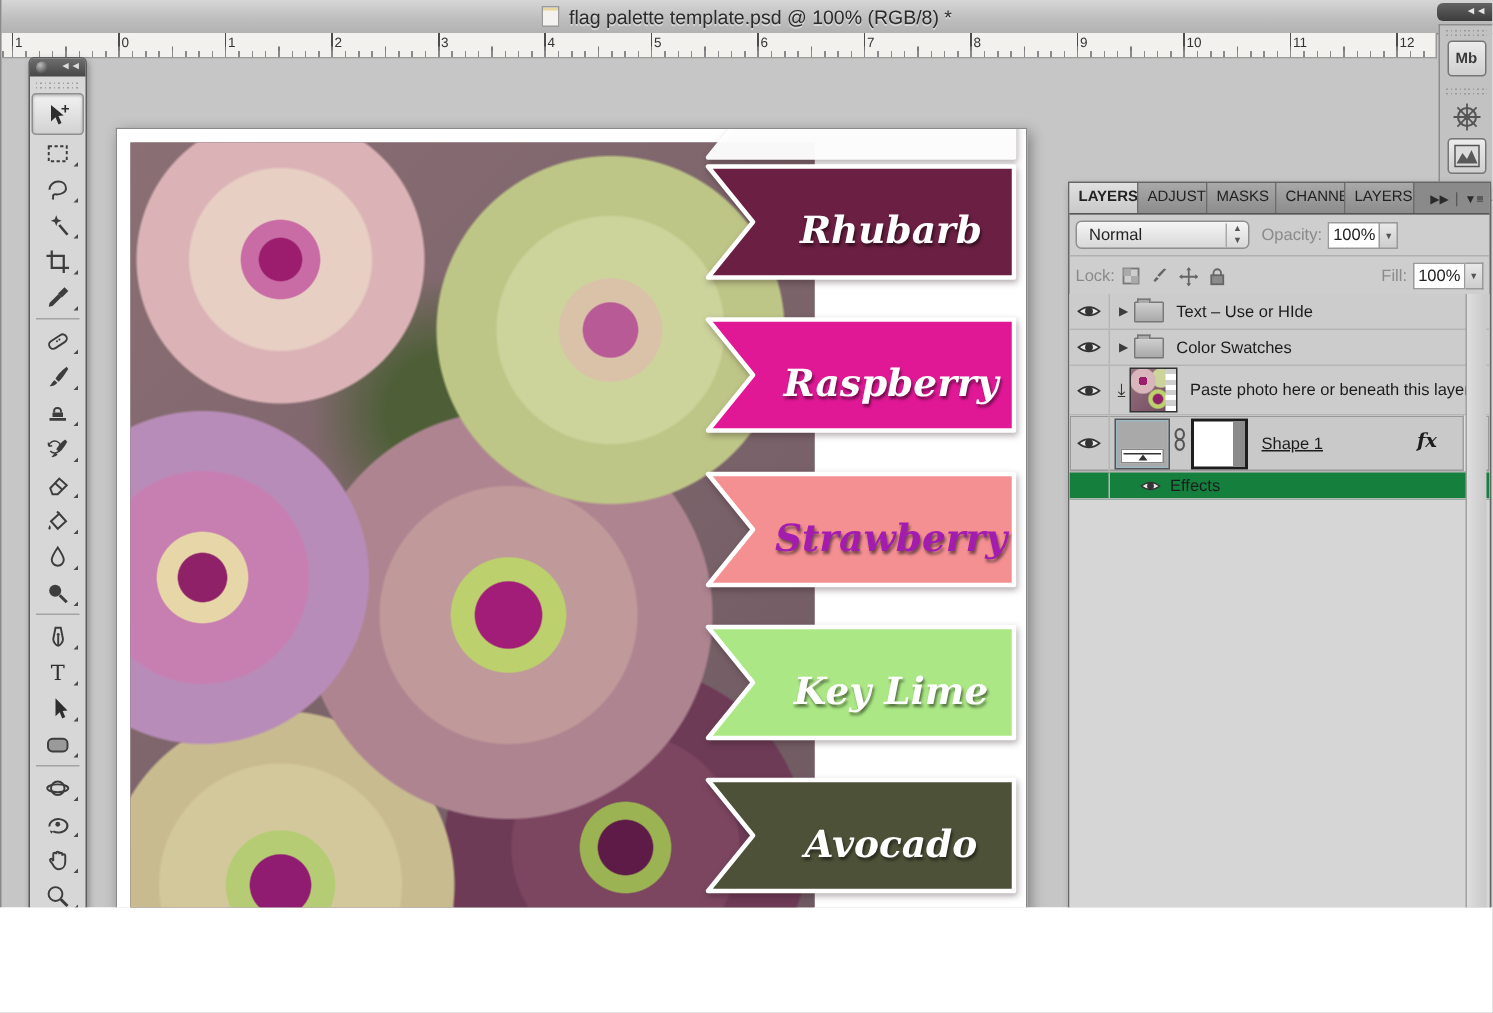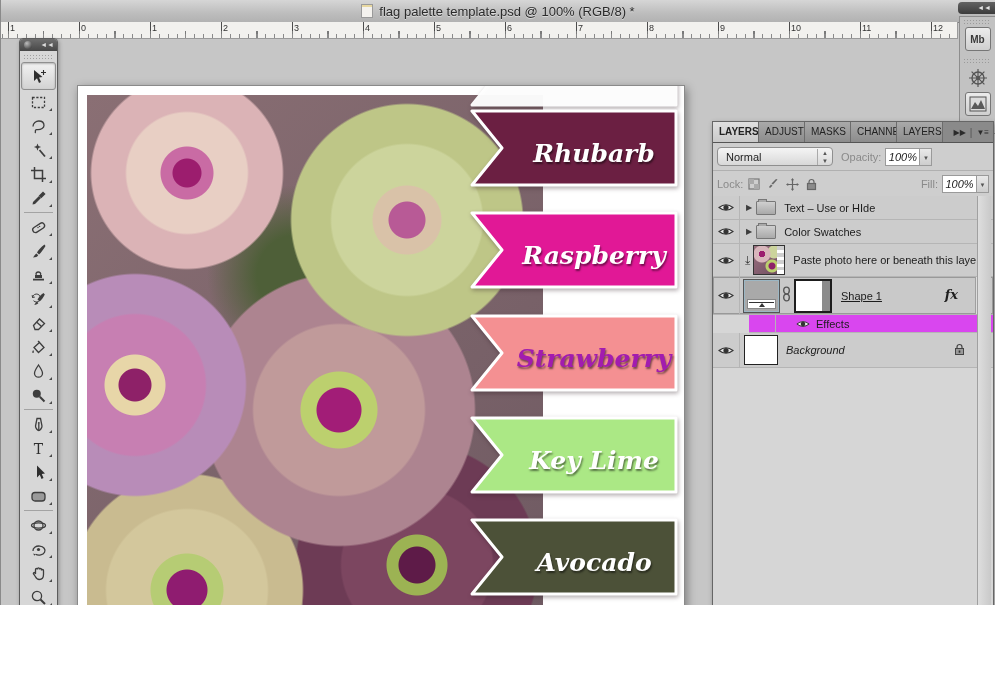--- a/index.html
+++ b/index.html
@@ -91,36 +91,36 @@
   .tabs-end{margin-left:auto;display:flex;align-items:center;gap:4px;padding-right:4px;color:#2a2a2a;font-size:8px;}
   .tabs-end .sep{color:#555;font-size:10px;}
   .blend-row,.lock-row{display:flex;align-items:center;padding:0 4px;border-bottom:1px solid #b0b0b0;}
   .blend-row{height:27px;}.lock-row{height:26px;}
   .dropdown{width:116px;height:19px;background:linear-gradient(#f5f5f5,#d8d8d8);border:1px solid #8f8f8f;
     border-radius:4px;display:flex;align-items:center;font-size:11px;color:#222;padding-left:8px;box-sizing:border-box;}
   .dropdown .stepper{margin-left:auto;border-left:1px solid #aaa;width:14px;text-align:center;font-size:6px;line-height:8px;color:#555;}
   .dim-label{color:#8a8a8a;font-size:11px;}
   .value-wrap{display:flex;margin-left:4px;}
   .value-box{width:33px;height:16px;background:#fff;border:1px solid #9a9a9a;font-size:11px;color:#222;
-    text-align:center;line-height:16px;font-style:italic;}
+    text-align:center;line-height:16px;}
   .value-arrow{width:12px;height:18px;background:linear-gradient(#e9e9e9,#cdcdcd);border:1px solid #9a9a9a;border-left:none;
     font-size:6px;color:#555;text-align:center;line-height:18px;box-sizing:border-box;}
   .lock-icons{display:flex;gap:7px;margin-left:5px;align-items:center;}
   .lock-icons svg{stroke:#555;fill:none;stroke-width:1.2;}
   .layers-list{position:absolute;left:0;top:74px;right:0;bottom:28px;background:#d6d6d6;overflow:hidden;}
   .lrow{display:flex;align-items:center;border-bottom:1px solid #b5b5b5;background:#cccccc;position:relative;}
   .eye-cell{width:26px;align-self:stretch;border-right:1px solid #b5b5b5;display:flex;align-items:center;justify-content:center;flex:none;}
   .lrow .tri{font-size:8px;color:#3c3c3c;margin:0 4px 0 6px;}
   .folder{width:18px;height:12px;background:linear-gradient(#cfcfcf,#a9a9a9);border:1px solid #777;border-radius:1px;position:relative;margin-right:8px;flex:none;}
   .folder::before{content:"";position:absolute;left:1px;top:-3px;width:7px;height:2px;background:#a9a9a9;border:1px solid #777;border-bottom:none;}
   .lname{font-size:11px;color:#1c1c1c;white-space:nowrap;}
   .row-group{height:23px;}
   .row-photo{height:32px;}
   .row-shape{height:37px;background:#c9c9c9;box-shadow:inset 0 0 0 1px #999;}
-  .row-fx{height:17px;background:#d946ef;margin-left:36px;}
+  .row-fx{height:17px;background:#15803d;}
   .row-bg{height:34px;}
   .clip-arrow{font-size:12px;color:#333;margin:0 3px 0 5px;flex:none;}
   .thumb-photo{width:30px;height:28px;border:1px solid #333;flex:none;margin-right:8px;position:relative;
     background:
       radial-gradient(circle at 8px 8px,#9c1d6e 0 3px,#d8b6bb 3px 8px,rgba(0,0,0,0) 9px),
       radial-gradient(circle at 18px 20px,#8e2168 0 3px,#bcd06e 4px 6px,rgba(0,0,0,0) 7px),
       radial-gradient(circle at 20px 6px,#ccd49c 0 6px,rgba(0,0,0,0) 7px),
       linear-gradient(135deg,#9b7280,#6d4a5e);}
   .thumb-photo::after{content:"";position:absolute;right:0;top:0;width:7px;height:100%;
     background:repeating-linear-gradient(0deg,#fff 0 3.5px,#cfcfcf 3.5px 7px),repeating-linear-gradient(90deg,transparent 0 3.5px,rgba(160,160,160,.8) 3.5px 7px);}
@@ -521,39 +521,20 @@
         <span class="effects-indent">
           <span class="eye" style="margin-right:6px;">
             <svg width="14" height="10" viewBox="0 0 16 11">
                 <path d="M1 5.5 Q8 0 15 5.5 Q8 11 1 5.5Z" fill="#e8e8e8" stroke="#333" stroke-width="1.1"></path>
                 <circle cx="8" cy="5.5" r="2.6" fill="#333"></circle>
               </svg>
             </span>
           <span class="lname">Effects</span>
         </span>
       </div>
-      <div class="lrow row-bg">
-        <span class="eye-cell">
-            <span class="eye">
-          <svg width="16" height="11" viewBox="0 0 16 11">
-                <path d="M1 5.5 Q8 0 15 5.5 Q8 11 1 5.5Z" fill="#e8e8e8" stroke="#333" stroke-width="1.1"></path>
-                <circle cx="8" cy="5.5" r="2.6" fill="#333"></circle>
-              </svg>
-            </span>
-        </span>
-        <span class="thumb-bgwhite" style="margin-left:4px;"></span>
-        <span class="lname bg-name">Background</span>
-        <span class="bg-lock">
-          <svg width="11" height="13" viewBox="0 0 11 13">
-              <rect x="1.5" y="5.5" width="8" height="6" fill="#9a9a9a" stroke="#444"></rect>
-              <path d="M3 5.5 V4 a2.5 2.5 0 0 1 5 0 V5.5" fill="none" stroke="#444" stroke-width="1.2"></path>
-              <rect x="4.7" y="7.5" width="1.6" height="2.2" fill="#333"></rect>
-            </svg>
-        </span>
-      </div>
     </div>
 
     <div class="scroll-strip"></div>
 
     <div class="panel-footer">
       <span class="pf-icon">
         <svg width="17" height="10" viewBox="0 0 17 10">
             <ellipse cx="5" cy="5" rx="3.8" ry="2.8"></ellipse>
             <ellipse cx="12" cy="5" rx="3.8" ry="2.8"></ellipse>
             <path d="M7 5 h3"></path>

